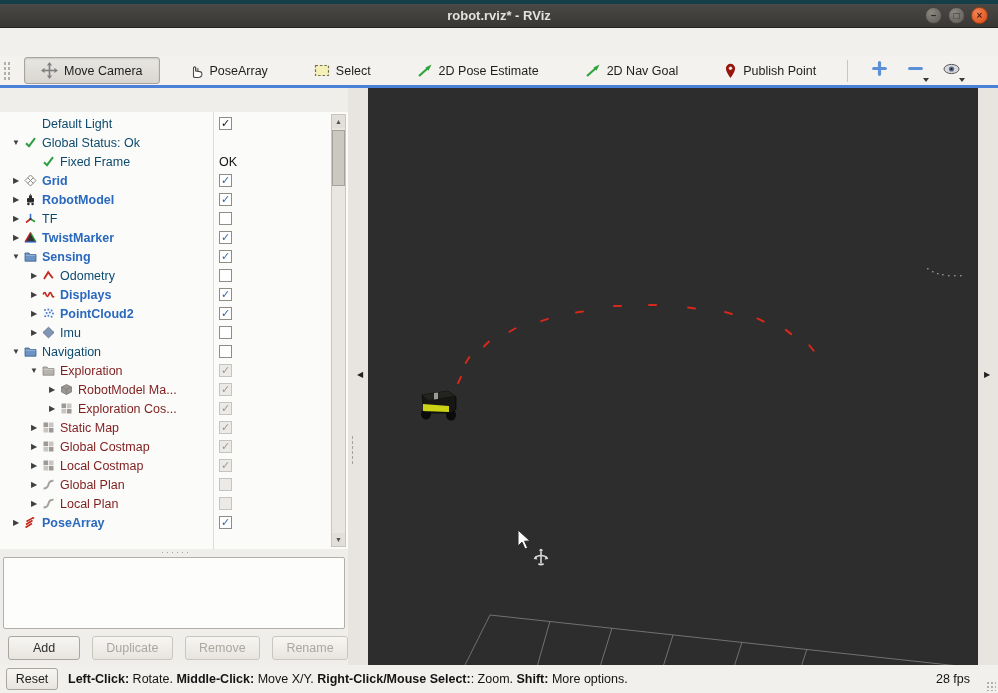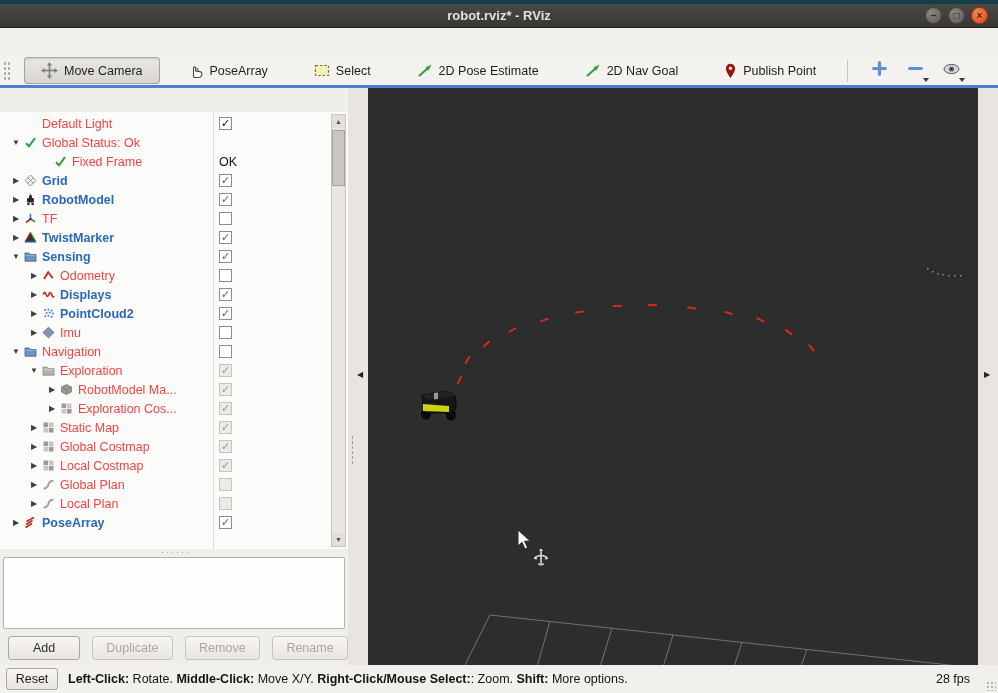--- a/index.html
+++ b/index.html
@@ -48,23 +48,23 @@
   .dp-title { font-size:13px; color:#262626; }
   .dp-close { position:absolute; right:4px; top:2px; width:22px; height:19px; border:1px solid #b3afa9; border-radius:3px;
     background:linear-gradient(#f8f6f4,#e8e5e1); display:flex; align-items:center; justify-content:center;
     font-size:11px; font-weight:bold; color:#6b6762; }
 
   .tree { position:absolute; left:0; top:24px; width:348px; height:437px; background:#fbfbfa; overflow:hidden; }
   .tree .colline { position:absolute; left:213px; top:0; width:1px; height:437px; background:#dedbd6; }
   .row { position:absolute; left:0; width:330px; height:19px; display:flex; align-items:center; }
   .exp { width:16px; font-size:8px; color:#3f3f3f; text-align:center; flex:none; }
   .ricon { width:18px; flex:none; display:flex; align-items:center; }
-  .rlabel { font-size:12.5px; color:#ef4444; white-space:nowrap; }
+  .rlabel { font-size:12.5px; color:#0c4a6e; white-space:nowrap; }
   .rlabel.blue { color:#2a69bd; font-weight:bold; }
-  .rlabel.disabled { color:#ef4444; }
+  .rlabel.disabled { color:#7f1d1d; }
   .cell { position:absolute; left:219px; top:0; height:19px; display:flex; align-items:center; }
   .cbox { width:13px; height:13px; background:#fff; border:1px solid #908c86; display:flex; align-items:center;
     justify-content:center; font-size:11px; line-height:1; }
   .cbox.blue { color:#3465a4; font-weight:bold; }
   .cbox.black { color:#111; font-weight:bold; }
   .cbox.dis { background:#eceae6; border-color:#c7c4bf; color:#9a9792; font-weight:bold; }
   .cellval { font-size:12.5px; color:#111; }
 
   .vscroll { position:absolute; right:2px; top:26px; width:15px; height:433px; background:#e9e6e2; border:1px solid #c9c6c0; }
   .vs-btn { position:absolute; left:0; width:13px; height:13px; display:flex; align-items:center; justify-content:center;
@@ -227,21 +227,21 @@
           <div class="row" style="top: 21px; padding-left: 8px;">
             <span class="exp">▼</span>
             <span class="ricon">
               <svg width="13" height="13" viewBox="0 0 13 13">
                 <path d="M2 7.2 l3 3 6-8" stroke="#2f9e41" stroke-width="2" fill="none"></path>
               </svg>
             </span>
             <span class="rlabel ">Global Status: Ok</span>
           </div>
           <div class="cell" style="top: 21px;"></div>
-          <div class="row" style="top: 40px; padding-left: 38px;">
+          <div class="row" style="top: 40px; padding-left: 26px;">
             <span class="exp"></span>
             <span class="ricon">
               <svg width="13" height="13" viewBox="0 0 13 13">
                 <path d="M2 7.2 l3 3 6-8" stroke="#2f9e41" stroke-width="2" fill="none"></path>
               </svg>
             </span>
             <span class="rlabel ">Fixed Frame</span>
           </div>
           <div class="cell" style="top: 40px;">
             <span class="cellval">OK</span>

